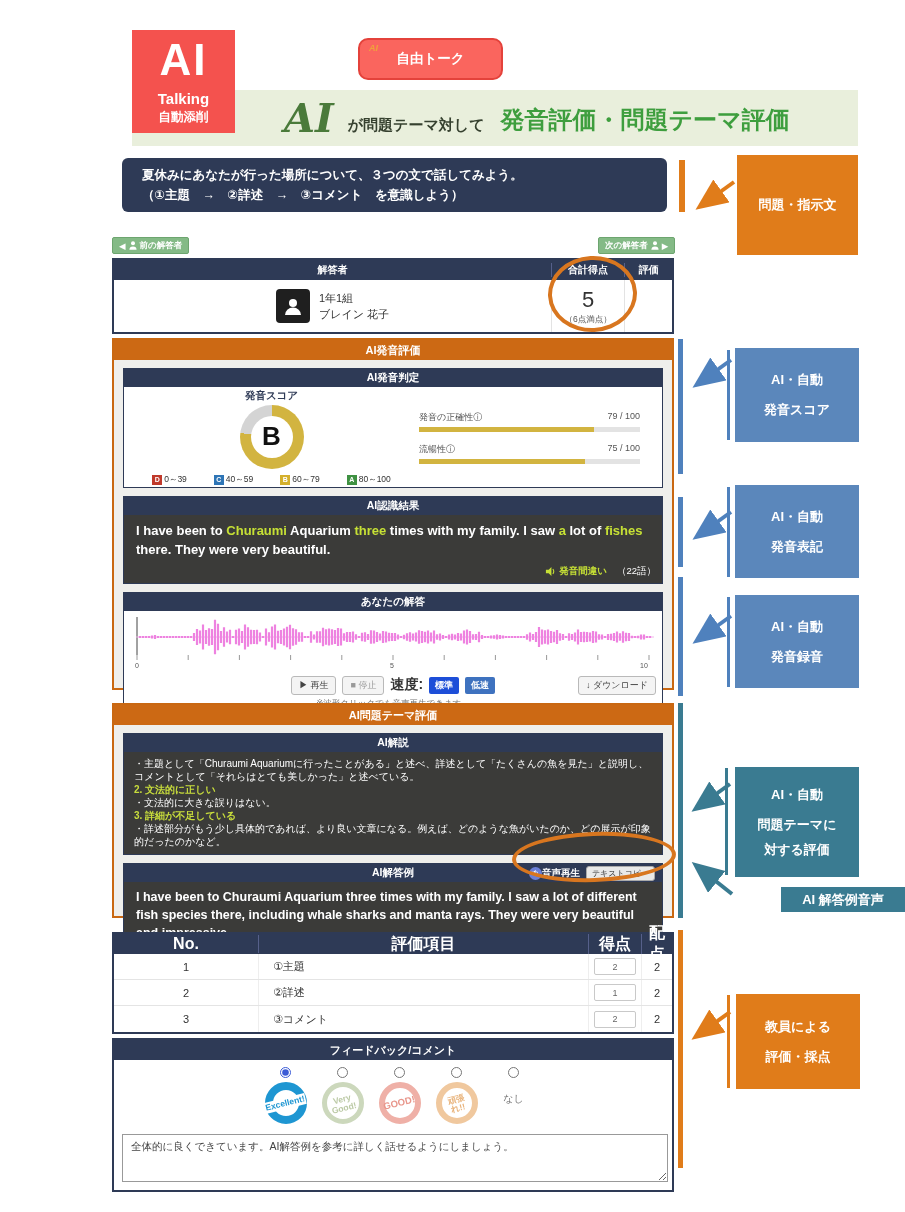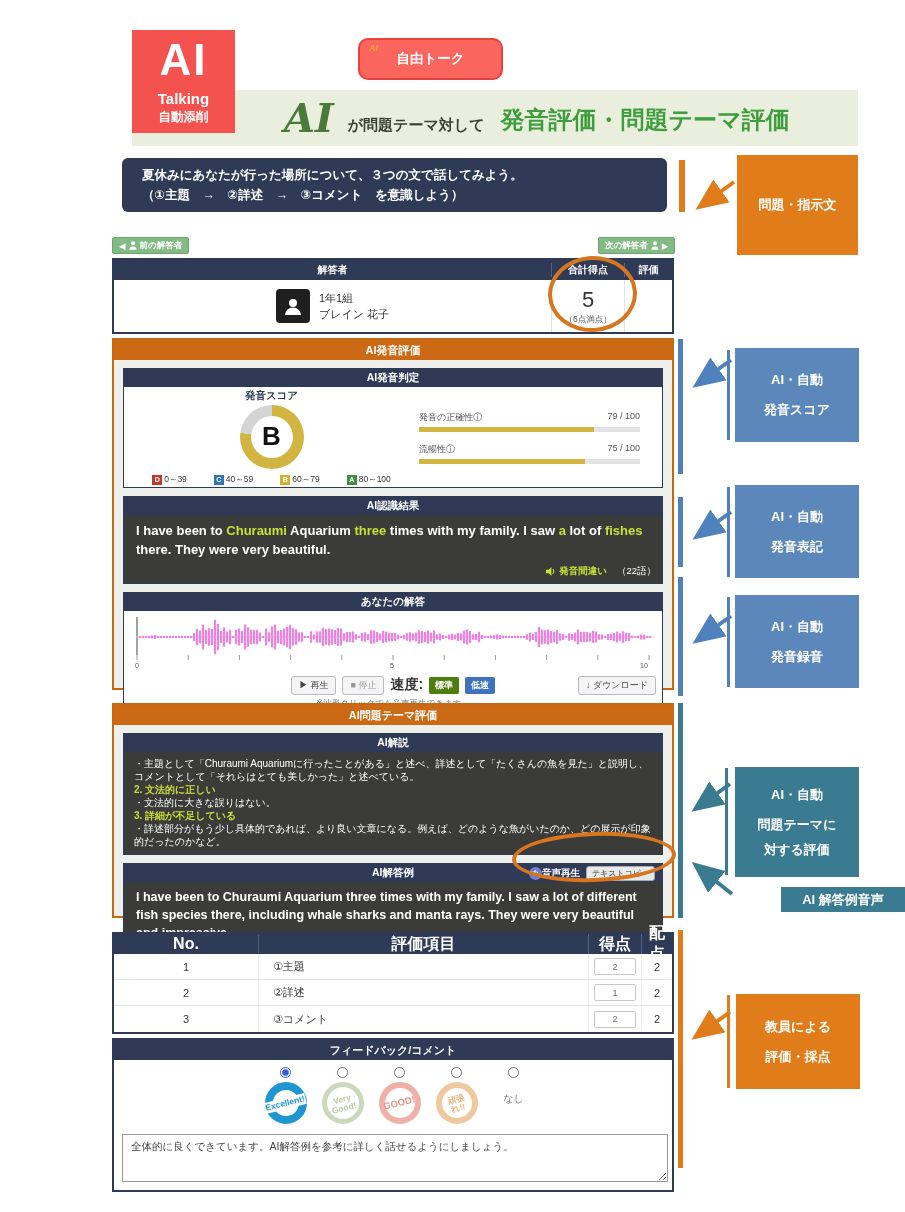--- a/index.html
+++ b/index.html
@@ -81,21 +81,21 @@
   .mistake{color:#c6e035;font-weight:bold;display:flex;align-items:center;gap:3px;cursor:pointer;}
   .wcount{color:#fff;}
 
   
   .wave-area{padding:4px 8px 0;}
   .ctrl-row{position:relative;display:flex;align-items:center;justify-content:center;gap:6px;margin-top:1px;}
   .gbtn{background:#f4f4f4;border:1px solid #b9b9b9;border-radius:3px;font-size:9px;color:#444;padding:2px 7px;cursor:pointer;}
   .gbtn .dim{color:#999;}
   .speed-label{font-size:14px;color:#333;font-weight:bold;}
   .bluebtn{border:none;border-radius:2px;color:#fff;font-size:9px;font-weight:bold;padding:2px 6px;cursor:pointer;}
-  .speed-normal{background:#4d7c0f;} .speed-slow{background:#3e72bf;}
+  .speed-normal{background:#1d4ed8;} .speed-slow{background:#3e72bf;}
   .dl-btn{position:absolute;right:6px;top:0;}
   .wave-note{text-align:center;font-size:8.5px;color:#777;margin-top:3px;padding-bottom:4px;}
 
   
   .comm-body{padding:5px 10px 6px;font-size:10px;line-height:1.3;}
   .comm-h{color:#c8dd3c;font-weight:bold;}
   .comm-t{color:#fff;}
 
   
   .ex-controls{position:absolute;right:7px;top:0;height:18px;display:flex;align-items:center;gap:6px;}

